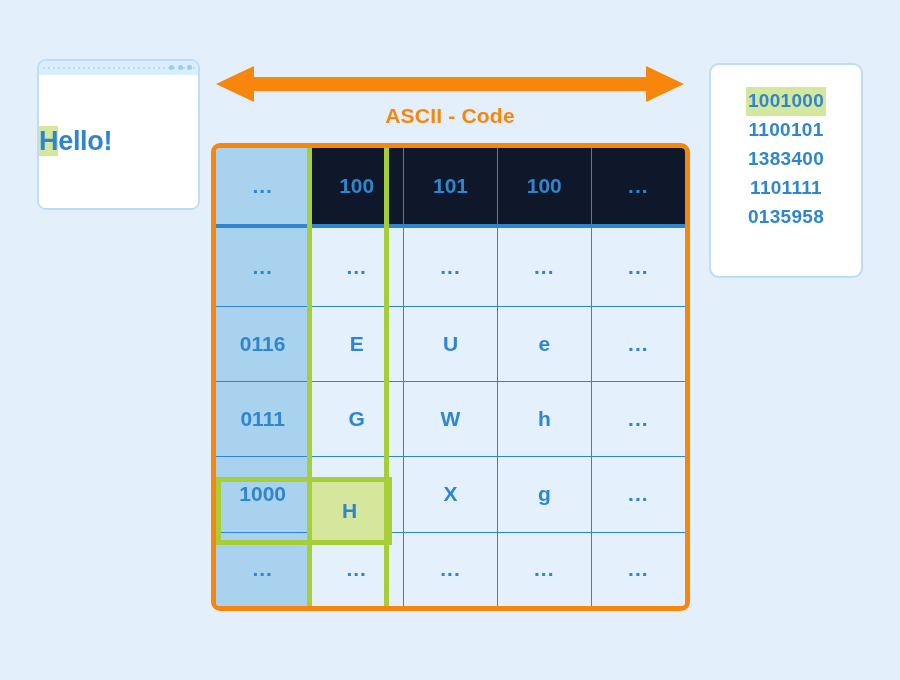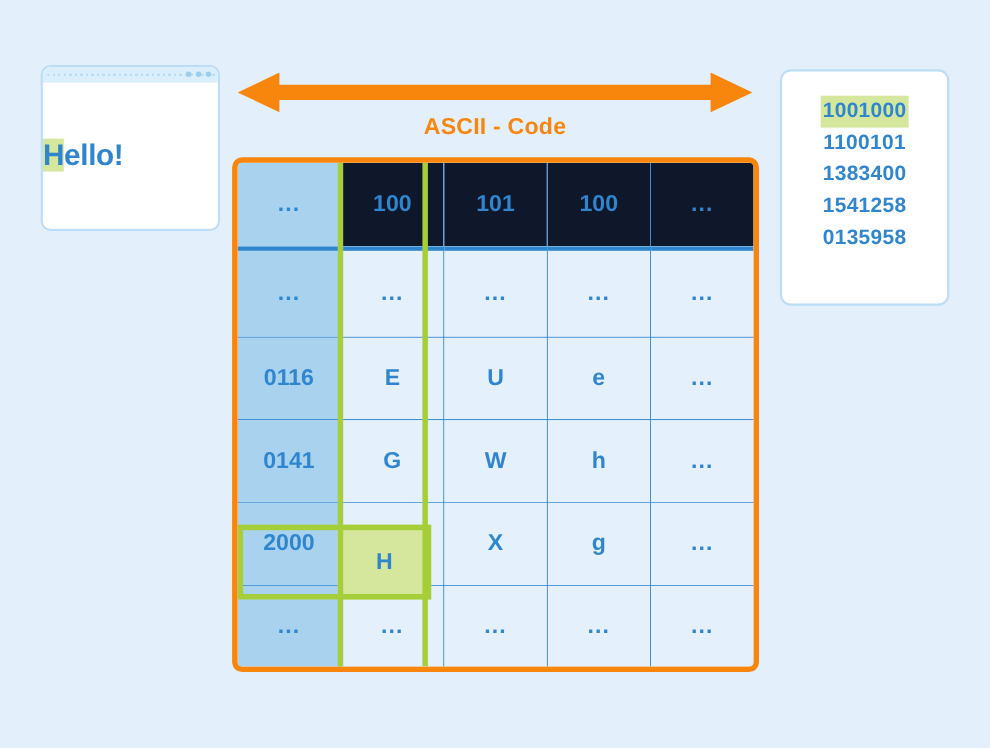--- a/index.html
+++ b/index.html
@@ -287,29 +287,29 @@
         <tr>
           <td class="keycol">0116</td>
           <td>E</td>
           <td>U</td>
           <td>e</td>
           <td class="dots">...</td>
         </tr>
 
 
         <tr>
-          <td class="keycol">0141</td>
+          <td class="keycol">0111</td>
           <td>G</td>
           <td>W</td>
           <td>h</td>
           <td class="dots">...</td>
         </tr>
 
         <tr>
-          <td class="keycol">2000</td>
+          <td class="keycol">1000</td>
           <td></td>
           <td>X</td>
           <td>g</td>
           <td class="dots">...</td>
         </tr>
 
         <tr>
           <td class="keycol dots">...</td>
           <td class="dots">...</td>
           <td class="dots">...</td>
@@ -324,17 +324,17 @@
       <div class="green-col-line" id="green-col-right"></div>
       <div id="green-row-box"></div>
       <div id="green-cell-letter">H</div>
     </div>
   </div>
 
   <div id="binary-card">
     <div class="binary-line hl">1001000</div>
     <div class="binary-line">1100101</div>
     <div class="binary-line">1383400</div>
-    <div class="binary-line">1541258</div>
+    <div class="binary-line">1101111</div>
     <div class="binary-line">0135958</div>
   </div>
 
 </div>
 
 </body></html>

